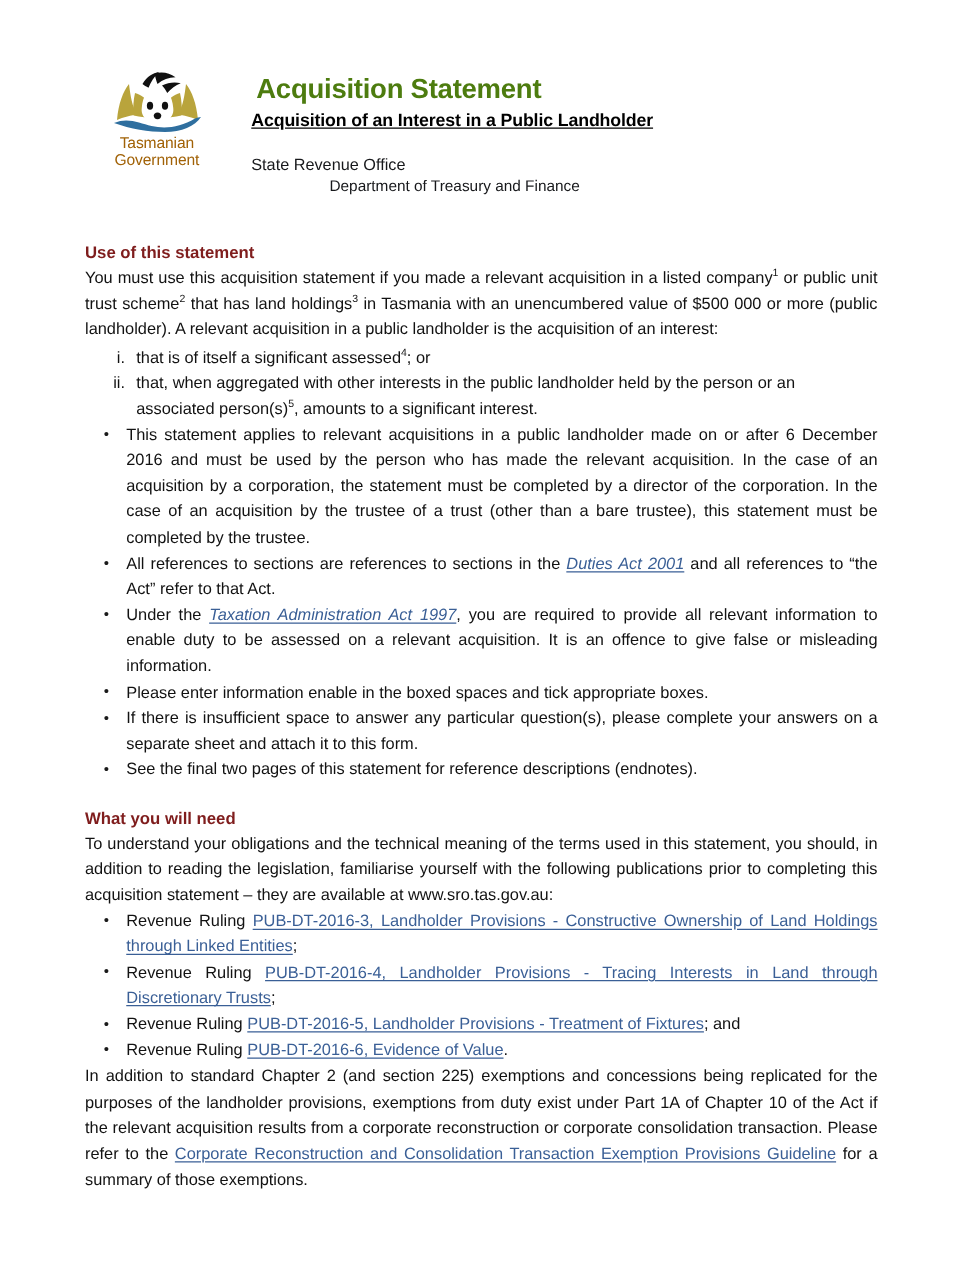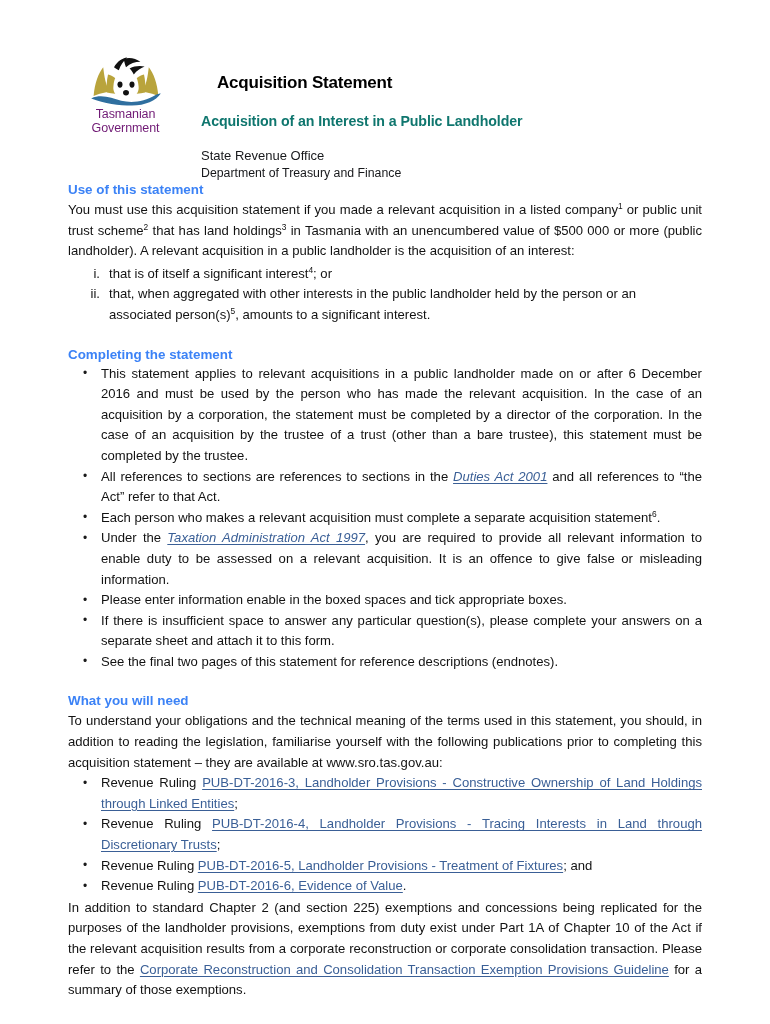--- a/index.html
+++ b/index.html
@@ -42,69 +42,71 @@
     width: 72px;
     height: 50px;
     display: block;
   }
   .logo-words {
     margin-top: 2px;
     text-align: center;
     font-family: "Liberation Sans", sans-serif;
     font-size: 12.5px;
     line-height: 13.5px;
-    color: #701a75;
+    color: #a16207;
     letter-spacing: -0.1px;
   }
 
   .title-block {
     padding-left: 18px;
     padding-top: 2px;
   }
   .doc-title {
-    font-size: 17px;
+    font-size: 22px;
     font-weight: bold;
     line-height: 26px;
     letter-spacing: -0.2px;
-    color: #000000;
-    margin: 16px;
+    color: #4d7c0f;
+    margin: 4px;
   }
   .doc-subtitle {
     font-size: 14.2px;
     font-weight: bold;
     line-height: 18px;
     letter-spacing: -0.1px;
-    color: #0f766e;
+    color: #000000;
     margin: 3px 4px 0 0;
+    text-decoration: underline;
   }
   .org-name {
     font-size: 13px;
     line-height: 17px;
     color: #17181b;
     margin: 17px 0 0 0;
   }
   .org-dept {
     font-size: 12.3px;
     line-height: 16px;
     color: #17181b;
     margin: 1px 0 0 0;
+    text-align: center;
   }
 
   
   .content {
     font-size: 13.1px;
     line-height: 20.6px;
     color: #121212;
   }
   h2.section-head {
     font-size: 13.4px;
     font-weight: bold;
     line-height: 19px;
-    margin: 10px 0 0 0;
-    color: #3b82f6;
+    margin: 22px 0 0 0;
+    color: #7f1d1d;
   }
   h2.section-head.tight { margin-top: 19px; }
 
   p.para {
     margin: 1px 0 0 0;
     text-align: justify;
     text-justify: inter-word;
   }
 
   sup {
@@ -207,29 +209,27 @@
       <div class="org-dept">Department of Treasury and Finance</div>
     </div>
   </div>
 
   <div class="content">
 
     <h2 class="section-head">Use of this statement</h2>
     <p class="para"><span>You must use this acquisition statement if you made a relevant acquisition in a listed company</span><sup>1</sup><span> or public unit trust scheme</span><sup>2</sup><span> that has land holdings</span><sup>3</sup><span> in Tasmania with an unencumbered value of $500 000 or more (public landholder).  A relevant acquisition in a public landholder is the acquisition of an interest:</span></p>
 
     <ol class="roman">
-      <li><span class="rn">i.</span><span>that is of itself a significant interest</span><sup>4</sup><span>; or</span></li>
+      <li><span class="rn">i.</span><span>that is of itself a significant assessed</span><sup>4</sup><span>; or</span></li>
       <li><span class="rn">ii.</span><span>that, when aggregated with other interests in the public landholder held by the person or an associated person(s)</span><sup>5</sup><span>, amounts to a significant interest.</span></li>
     </ol>
 
-    <h2 class="section-head tight">Completing the statement</h2>
     <ul class="bullets">
       <li><span>This statement applies to relevant acquisitions in a public landholder made on or after 6 December 2016 and must be used by the person who has made the relevant acquisition. In the case of an acquisition by a corporation, the statement must be completed by a director of the corporation. In the case of an acquisition by the trustee of a trust (other than a bare trustee), this statement must be completed by the trustee.</span></li>
       <li><span>All references to sections are references to sections in the </span><a class="doclink italic" href="#">Duties Act 2001</a><span> and all references to “the Act” refer to that Act.</span></li>
-      <li class="nojust"><span>Each person who makes a relevant acquisition must complete a separate acquisition statement</span><sup>6</sup><span>.</span></li>
       <li><span>Under the </span><a class="doclink italic" href="#">Taxation Administration Act 1997</a><span>, you are required to provide all relevant information to enable duty to be assessed on a relevant acquisition.  It is an offence to give false or misleading information.</span></li>
       <li class="nojust"><span>Please enter information enable in the boxed spaces and tick appropriate boxes.</span></li>
       <li><span>If there is insufficient space to answer any particular question(s), please complete your answers on a separate sheet and attach it to this form.</span></li>
       <li class="nojust"><span>See the final two pages of this statement for reference descriptions (endnotes).</span></li>
     </ul>
 
     <h2 class="section-head tight">What you will need</h2>
     <p class="para">To understand your obligations and the technical meaning of the terms used in this statement, you should, in addition to reading the legislation, familiarise yourself with the following publications prior to completing this acquisition statement – they are available at www.sro.tas.gov.au:</p>
 
     <ul class="bullets pubs">

